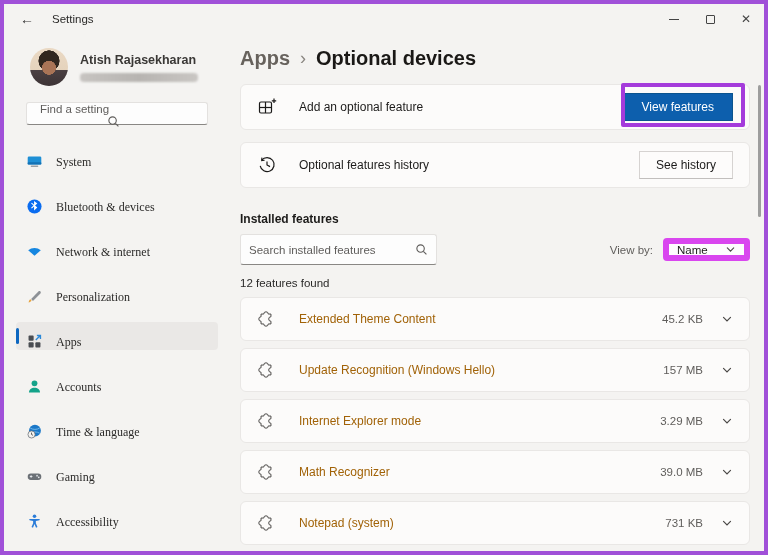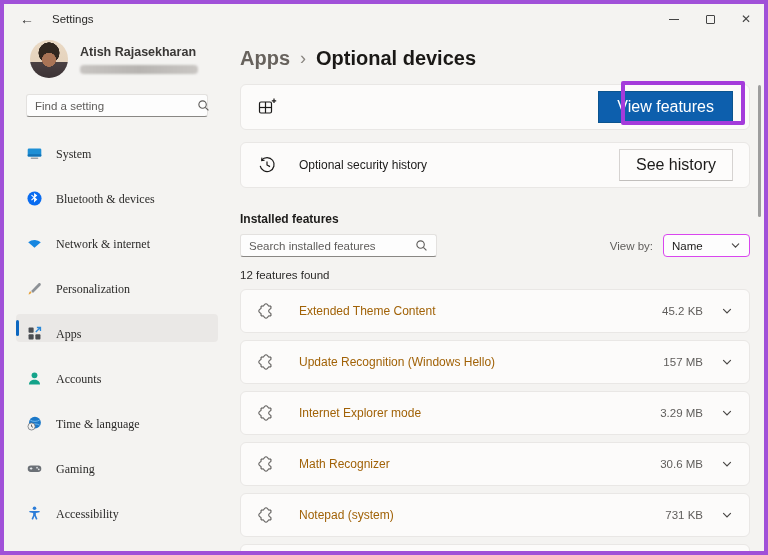--- a/index.html
+++ b/index.html
@@ -12,36 +12,36 @@
   .titlebar { position:absolute; top:0; left:0; right:0; height:30px; display:flex; align-items:center; }
   .back-btn { width:34px; height:26px; margin-left:6px; display:flex; align-items:center; justify-content:center; font-size:14px; color:#333; cursor:pointer; border-radius:4px; }
   .titlebar-title { font-size:11.5px; color:#2b2a29; margin-left:8px; }
   .win-controls { margin-left:auto; display:flex; height:100%; }
   .win-btn { width:36px; height:30px; display:flex; align-items:center; justify-content:center; color:#444; }
   .glyph-min { width:10px; height:1px; background:#444; display:block; }
   .glyph-max { width:9px; height:9px; border:1px solid #444; border-radius:1px; display:block; }
   .glyph-close { font-size:12px; color:#444; }
 
   
-  .sidebar { position:absolute; top:26px; left:0; width:226px; bottom:0; }
+  .sidebar { position:absolute; top:34px; left:0; width:226px; bottom:0; }
   .profile { display:flex; align-items:center; margin:10px 18px 0 26px; cursor:pointer; }
   .avatar { width:38px; height:38px; border-radius:50%; flex:0 0 38px;
     background:
       radial-gradient(circle at 50% 52%, #a97456 0 25%, rgba(0,0,0,0) 26%),
       radial-gradient(circle at 50% 34%, #31271f 0 33%, rgba(0,0,0,0) 34%),
       linear-gradient(180deg, #ead9c4 0%, #e5d3bd 58%, #4a4042 59%, #3c3335 100%);
   }
   .profile-texts { margin-left:12px; }
   .profile-name { font-size:12.5px; font-weight:700; color:#3a3836; }
   .profile-email-blur { margin-top:6px; width:118px; height:9px; border-radius:4px;
     background:linear-gradient(90deg,#c7c4c1,#b7b4b1,#c9c6c3); filter:blur(1.2px); }
 
   .find-box { position:relative; margin:16px 22px 6px 22px; height:23px; background:#fdfdfd;
     border:1px solid #e3e1df; border-bottom:1px solid #898784; border-radius:3px;
-    display:flex; align-items:center; }
+    display:flex; align-items:center;flex-direction:column; }
   .find-box input { border:none; outline:none; background:transparent; flex:1; padding:0 8px;
     font-family:inherit; font-size:11.5px; color:#2b2a29; }
   .find-box input::placeholder { color:#5f5d5b; }
   .search-glyph { flex:0 0 auto; margin-right:8px; display:flex; }
 
   .nav { margin-top:10px; }
   .nav-item { position:relative; display:flex; align-items:flex-end; height:28px; margin:17px 12px;
     padding-left:10px; border-radius:4px; cursor:pointer;font-family:Liberation Serif, serif; }
   .nav-item.selected { background:#eae8e6; }
   .nav-item.selected::before { content:""; position:absolute; left:0; top:6px; bottom:6px; width:3px;
@@ -54,40 +54,40 @@
   .breadcrumb { margin-top:13px; font-size:20px; font-weight:700; display:flex; align-items:center; gap:10px; }
   .crumb-parent { color:#67625d; cursor:pointer; }
   .crumb-sep { color:#8a8681; font-weight:400; font-size:18px; }
   .crumb-current { color:#1a1816; }
 
   .card { background:#fcfbfa; border:1px solid #e9e7e5; border-radius:6px; overflow:visible; }
   .action-card { height:46px; display:flex; align-items:center; padding:0 16px; position:relative; margin-top:12px; }
   .action-card.first { margin-top:14px; }
   .action-icon { width:20px; height:20px; margin-right:22px; display:flex; }
   .action-label { font-size:12px; color:#1c1b1a; }
-  .btn { margin-left:auto; font-family:inherit; font-size:16px; border-radius:0; cursor:pointer; }
+  .btn { margin-left:auto; font-family:inherit; font-size:12px; border-radius:0; cursor:pointer; }
   .btn-primary { background:#0d5fad; color:#fff; border:1px solid #0b548f; padding:6px 18px; }
   .btn-secondary { background:#fdfcfb; color:#1c1b1a; border:1px solid #d6d3d1; border-bottom-color:#c2bfbd; padding:6px 16px; }
   .purple-ring { position:absolute; top:-10px; right:-12px; width:124px; height:44px;
     border:4px solid #a43bdb; border-radius:2px; pointer-events:none; }
   .btn-wrap { position:relative; margin-left:auto; display:flex; }
   .btn-wrap .btn { margin-left:0; }
 
   .section-title { margin-top:24px; font-size:12px; font-weight:700; color:#1c1b1a; }
 
   .filter-row { margin-top:8px; display:flex; align-items:center; }
-  .search-installed { position:relative; width:197px; height:23px; background:#fdfdfd;
+  .search-installed { position:relative; width:197px; height:31px; background:#fdfdfd;
     border:1px solid #e3e1df; border-bottom:1px solid #898784; border-radius:3px;
     display:flex; align-items:center; }
   .search-installed input { border:none; outline:none; background:transparent; flex:1; padding:0 8px;
     font-family:inherit; font-size:11.5px; color:#2b2a29; }
   .search-installed input::placeholder { color:#5f5d5b; }
   .sort-group { margin-left:auto; display:flex; align-items:center; gap:10px; }
   .sort-label { font-size:11.5px; color:#605e5c; }
-  .sort-select { width:87px; height:23px; background:#fdfdfd; border:1px solid #d946ef; border-radius:4px;
+  .sort-select { width:87px; height:23px; background:#fdfdfd; border:6px solid #d946ef; border-radius:4px;
     display:flex; align-items:center; padding:0 8px; cursor:pointer; }
   .sort-value { font-size:11.5px; color:#1c1b1a; flex:1; }
 
   .count-text { margin-top:12px; font-size:11.5px; color:#2b2a29; }
 
   .feature-list { margin-top:8px; }
   .feature-row { height:44px; display:flex; align-items:center; padding:0 16px; margin-top:7px; cursor:pointer; }
   .feature-icon { width:18px; height:18px; margin-right:24px; display:flex; }
   .feature-name { font-size:12px; color:#a16207; }
   .feature-size { margin-left:auto; font-size:11.5px; color:#5f5d5b; margin-right:18px; }
@@ -264,35 +264,36 @@
 
     <div class="card action-card first">
       <span class="action-icon">
         <svg width="20" height="20" viewBox="0 0 20 20" fill="none" stroke="#1b1a19" stroke-width="1.2">
             <rect x="2.5" y="5" width="12" height="11" rx="1.5"></rect>
             <line x1="8.5" y1="5" x2="8.5" y2="16"></line>
             <line x1="2.5" y1="10.5" x2="14.5" y2="10.5"></line>
             <path d="M17 1.5 L17 6 M14.8 3.8 L19.2 3.8"></path>
           </svg>
       </span>
+      <span class="action-label">Add an optional feature</span>
       <span class="btn-wrap">
         <span class="purple-ring"></span>
         <button class="btn btn-primary">View features</button>
       </span>
     </div>
 
     <div class="card action-card">
       <span class="action-icon">
         <svg width="20" height="20" viewBox="0 0 20 20" fill="none" stroke="#1b1a19" stroke-width="1.2">
             <path d="M4.6 5.2 A7 7 0 1 1 3.2 10.8"></path>
             <path d="M4.9 2.6 L4.7 5.6 L7.6 5.3" stroke-width="1.1"></path>
             <path d="M10 6.4 L10 10 L13 11.6"></path>
           </svg>
       </span>
-      <span class="action-label">Optional security history</span>
+      <span class="action-label">Optional features history</span>
       <button class="btn btn-secondary">See history</button>
     </div>
 
     <div class="section-title">Installed features</div>
 
     <div class="filter-row">
       <div class="search-installed">
         <input type="text" placeholder="Search installed features" style="">
         <span class="search-glyph">
           <svg width="13" height="13" viewBox="0 0 14 14">
@@ -363,21 +364,21 @@
         </span>
       </div>
 
       <div class="card feature-row">
         <span class="feature-icon">
           <svg width="18" height="18" viewBox="0 0 20 20" fill="none" stroke="#4a4846" stroke-width="1.1">
               <path d="M7.5 4.5 a2.5 2.5 0 0 1 5 0 h3 v3 a2.5 2.5 0 0 0 0 5 v3 h-3 a2.5 2.5 0 0 1 -5 0 h-3 v-3 a2.5 2.5 0 0 1 0 -5 v-3 Z"></path>
             </svg>
         </span>
         <span class="feature-name">Math Recognizer</span>
-        <span class="feature-size">30.6 MB</span>
+        <span class="feature-size">39.0 MB</span>
         <span class="chev">
           <svg width="12" height="12" viewBox="0 0 12 12">
               <path d="M2.5 4.3 L6 7.8 L9.5 4.3" stroke="#4a4846" stroke-width="1.2" fill="none" stroke-linecap="round"></path>
             </svg>
         </span>
       </div>
 
       <div class="card feature-row">
         <span class="feature-icon">
           <svg width="18" height="18" viewBox="0 0 20 20" fill="none" stroke="#4a4846" stroke-width="1.1">

